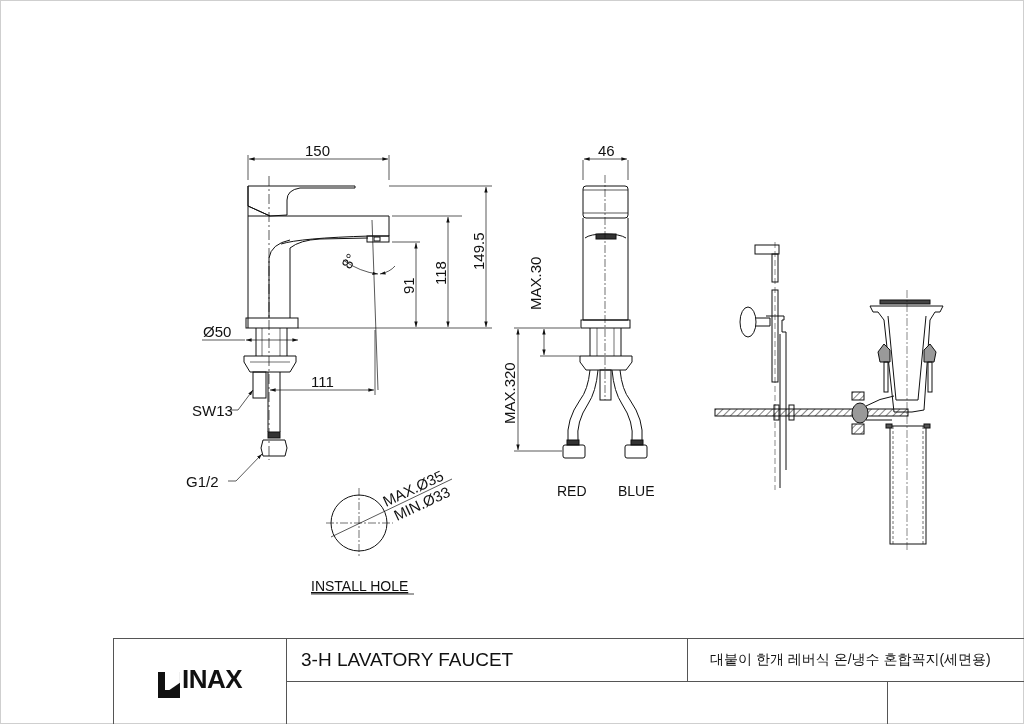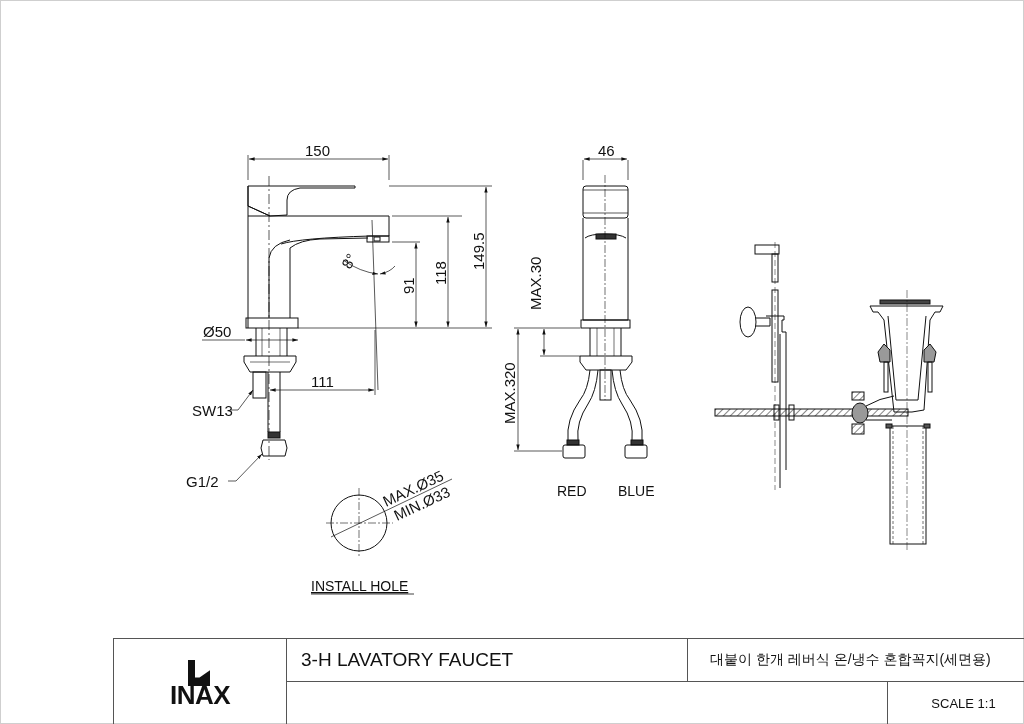--- a/index.html
+++ b/index.html
@@ -7,21 +7,21 @@
          font-family: "Liberation Sans", sans-serif; color: #111; }
   .sheet { position: absolute; left: 0; top: 0; width: 1024px; height: 724px;
            border: 1px solid #cfcfcf; box-sizing: border-box; }
   svg.drawing { position: absolute; left: 0; top: 0; }
   .dim { font-family: "Liberation Sans", sans-serif; font-size: 15px; fill: #111; }
   .lbl { font-family: "Liberation Sans", sans-serif; font-size: 14px; fill: #111; }
   .title-block { position: absolute; left: 113px; top: 638px; width: 911px; height: 86px;
                  border-left: 1px solid #555; border-top: 1px solid #555; box-sizing: border-box; }
   .tb-cell { position: absolute; box-sizing: border-box; display: flex; align-items: center; }
   .logo { left: 0; top: 0; width: 173px; height: 86px; border-right: 1px solid #555;
-          justify-content: center; flex-direction: column; }
+          justify-content: center; }
   .logo-mark { display: inline-block; width: 22px; height: 26px; background: #111; position: relative; margin-right: 2px; margin-top: 6px; }
   .logo-mark::after { content: ""; position: absolute; left: 7px; top: 0; width: 15px; height: 18px; background: #fff;
                       clip-path: polygon(0 0, 100% 0, 100% 60%, 30% 100%, 0 100%); }
   .logo-text { font-size: 26px; font-weight: bold; letter-spacing: -0.5px; margin-top: -6px; }
   .tb-title { left: 173px; top: 0; width: 401px; height: 43px; border-right: 1px solid #555; border-bottom: 1px solid #555;
               padding-left: 14px; font-size: 19px; }
   .tb-korean { left: 574px; top: 0; width: 337px; height: 43px; border-bottom: 1px solid #555;
                padding-left: 22px; font-size: 14px; text-align: right; }
   .tb-model { left: 173px; top: 43px; width: 296px; height: 43px; border-right: 1px solid #555;
               padding-left: 14px; font-size: 15px; }
@@ -211,14 +211,13 @@
 </svg>
 
 <div class="title-block">
   <div class="tb-cell logo">
     <span class="logo-mark"></span>
     <span class="logo-text">INAX</span>
   </div>
   <div class="tb-cell tb-title">3-H LAVATORY FAUCET</div>
   <div class="tb-cell tb-korean">대붙이 한개 레버식 온/냉수 혼합꼭지(세면용)</div>
   <div class="tb-cell tb-blank"></div>
-  <div class="tb-cell tb-scale">SCALE 1:1</div>
 </div>
 
 </body></html>

